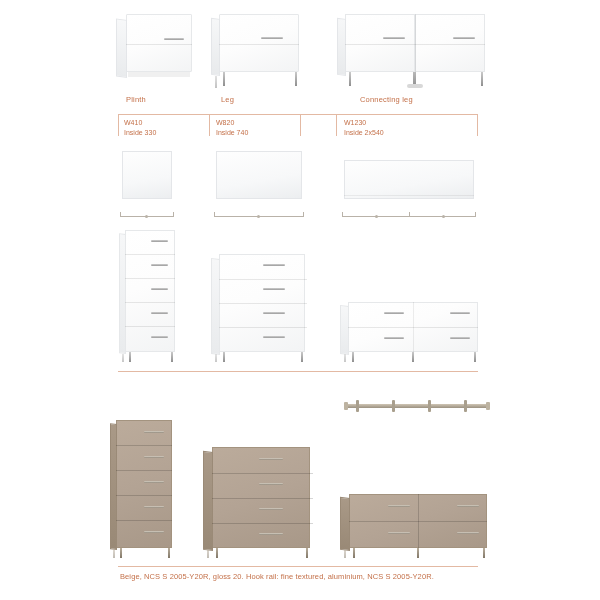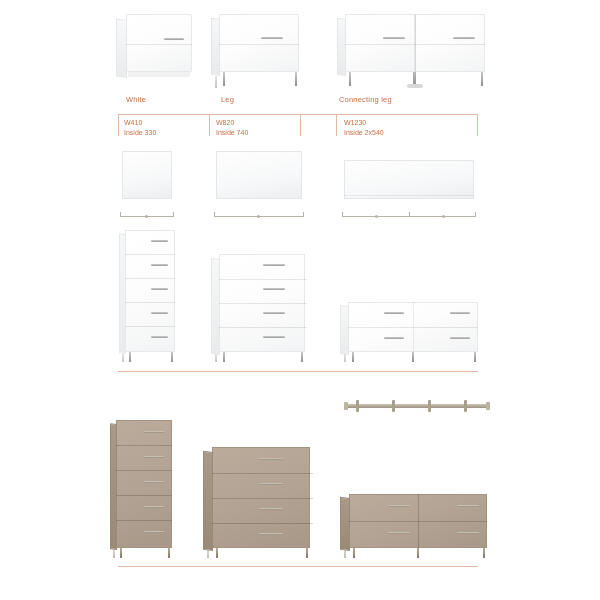--- a/index.html
+++ b/index.html
@@ -157,23 +157,23 @@
     <div class="handle" style="left:46px; top:23px; width:22px;"></div>
     <div class="handle" style="left:116px; top:23px; width:22px;"></div>
     <div class="drawerline" style="left:8px; right:0; top:30px;"></div>
     <div class="drawerline" style="left:78px; top:0; width:1px; height:58px; background:rgba(0,0,0,0.07);"></div>
     <div class="leg" style="left:12px; top:58px; height:14px;"></div>
     <div class="leg" style="left:76px; top:58px; height:16px; width:3px; background:linear-gradient(180deg,#b9b9b9,#8a8a8a);"></div>
     <div class="leg" style="left:144px; top:58px; height:14px;"></div>
     <div class="box" style="left:70px; top:70px; width:16px; height:4px; background:#d8d8d8; border-radius:2px;"></div>
   </div>
 
-  <div class="caption" style="left:126px; top:95px;">White</div>
+  <div class="caption" style="left:126px; top:95px;">Plinth</div>
   <div class="caption" style="left:221px; top:95px;">Leg</div>
-  <div class="caption" style="left:339px; top:95px;">Connecting leg</div>
+  <div class="caption" style="left:360px; top:95px;">Connecting leg</div>
 
   <div class="hline" style="left:118px; top:114px; width:360px;"></div>
   <div class="vtick" style="left:118px; top:114px; height:22px;"></div>
   <div class="vtick" style="left:209px; top:114px; height:22px;"></div>
   <div class="vtick" style="left:300px; top:114px; height:22px;"></div>
   <div class="vtick" style="left:336px; top:114px; height:22px;"></div>
   <div class="vtick" style="left:477px; top:114px; height:22px;"></div>
 
   <div class="dimlabel" style="left:124px; top:118px;">
     <div>W410</div>
@@ -310,14 +310,15 @@
     <div class="handle-b" style="left:117px; top:11px; width:22px;"></div>
     <div class="handle-b" style="left:48px; top:38px; width:22px;"></div>
     <div class="handle-b" style="left:117px; top:38px; width:22px;"></div>
     <div class="leg-b" style="left:13px; top:54px; height:10px;"></div>
     <div class="leg-b" style="left:77px; top:54px; height:10px;"></div>
     <div class="leg-b" style="left:143px; top:54px; height:10px;"></div>
     <div class="leg-b" style="left:4px; top:56px; height:8px; opacity:.5;"></div>
   </div>
 
   <div class="hline" style="left:118px; top:566px; width:360px;"></div>
+  <div class="legend" style="left:120px; top:572px;">Beige, NCS S 2005-Y20R, gloss 20. Hook rail: fine textured, aluminium, NCS S 2005-Y20R.</div>
 
 </div>
 
 </body></html>

